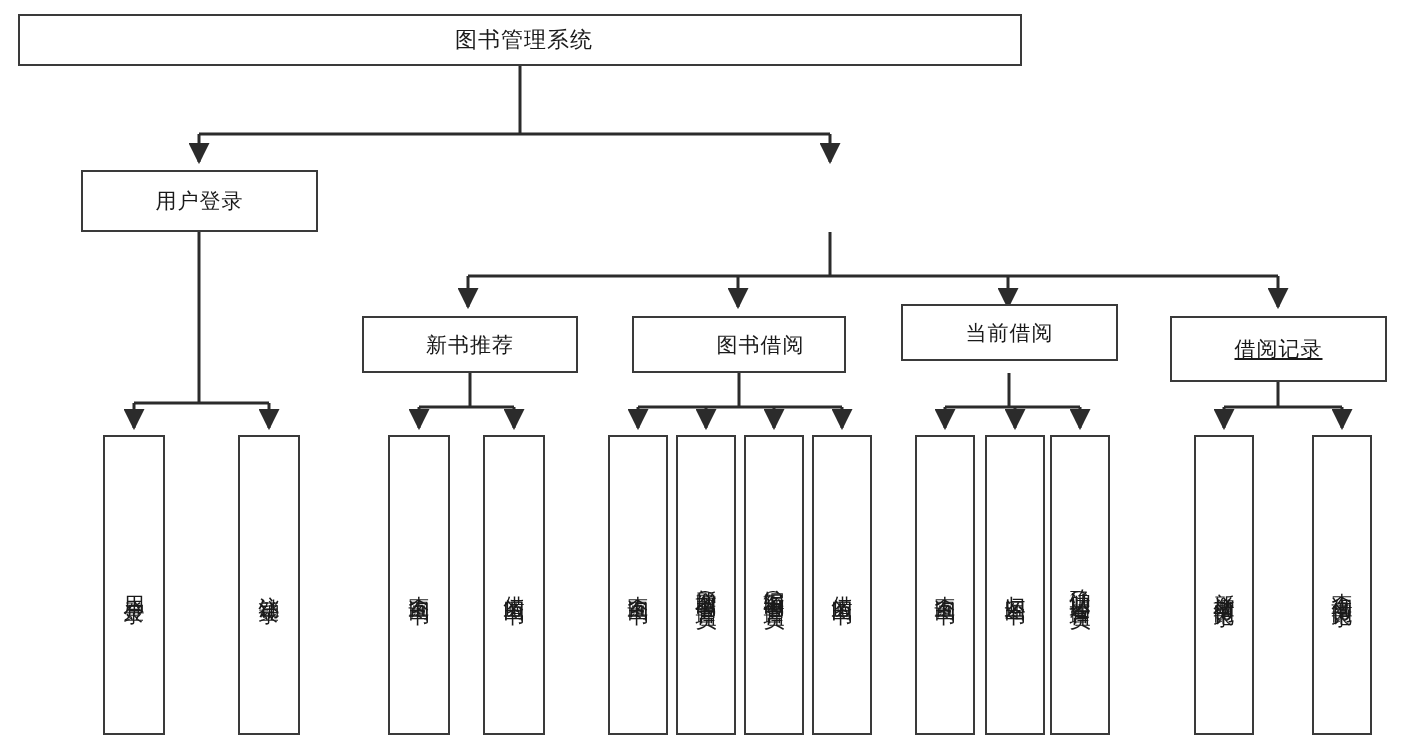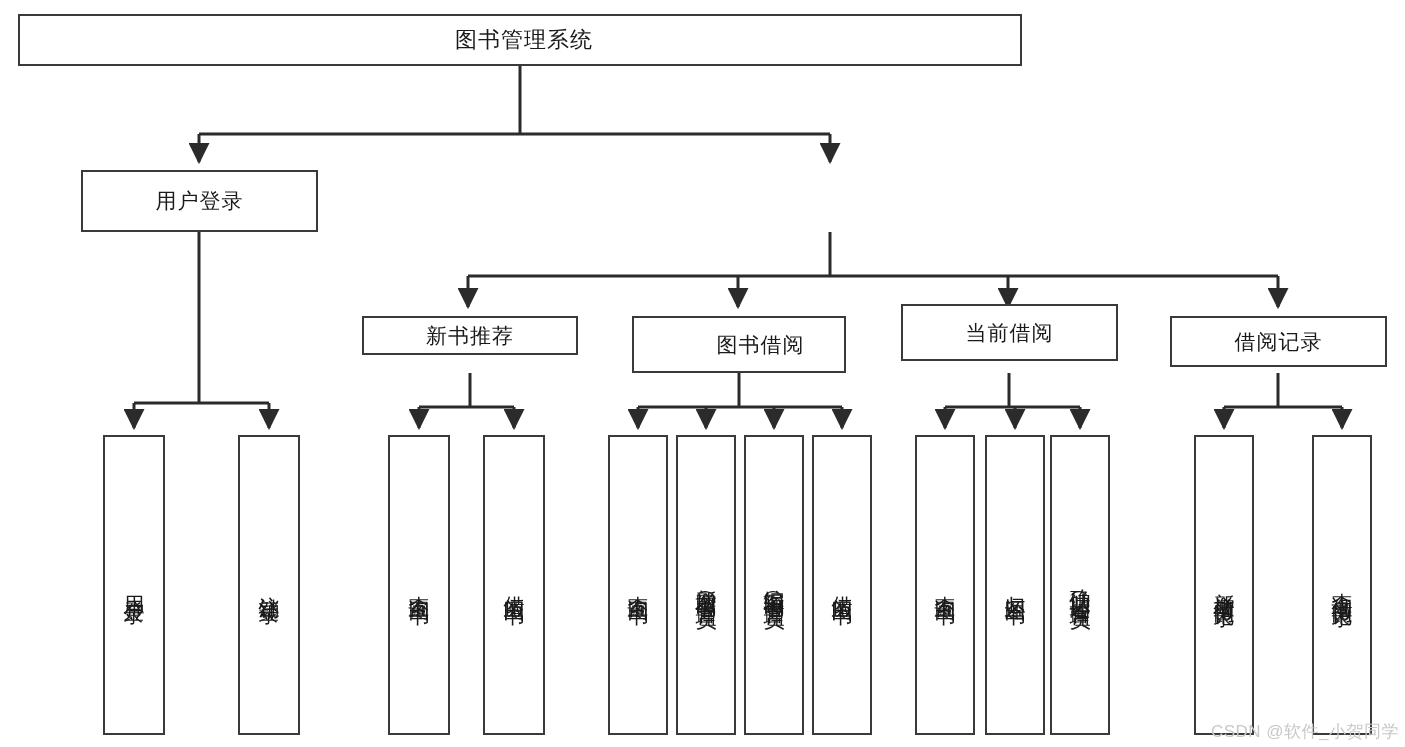--- a/index.html
+++ b/index.html
@@ -123,30 +123,30 @@
   </svg>
 
   <div class="node horiz root" style="left:18px; top:14px; width:1004px; height:52px;padding-left:8px;">
     <span>图书管理系统</span>
   </div>
 
   <div class="node horiz" style="left:81px; top:170px; width:237px; height:62px;">
     <span>用户登录</span>
   </div>
 
-  <div class="node horiz" style="left:362px; top:316px; width:216px; height:39px;">
+  <div class="node horiz" style="left:362px; top:316px; width:216px; height:57px;">
     <span>新书推荐</span>
   </div>
   <div class="node horiz" style="left:632px; top:316px; width:214px; height:57px;padding-left:43px;">
     <span>图书借阅</span>
   </div>
   <div class="node horiz" style="left:901px; top:304px; width:217px; height:57px;">
     <span>当前借阅</span>
   </div>
-  <div class="node horiz" style="left:1170px; top:316px; width:217px; height:51px;">
+  <div class="node horiz" style="left:1170px; top:316px; width:217px; height:66px;text-decoration:underline;">
     <span>借阅记录</span>
   </div>
 
   <div class="node vert" style="left:103px; top:435px; width:62px; height:300px;">
     <span class="vtext">用户登录</span>
   </div>
   <div class="node vert" style="left:238px; top:435px; width:62px; height:300px;">
     <span class="vtext">注销登录</span>
   </div>
   <div class="node vert" style="left:388px; top:435px; width:62px; height:300px;">
@@ -176,15 +176,14 @@
   <div class="node vert" style="left:1050px; top:435px; width:60px; height:300px;">
     <span class="vtext">确认归还（管理员）</span>
   </div>
   <div class="node vert" style="left:1194px; top:435px; width:60px; height:300px;">
     <span class="vtext">新增借阅记录</span>
   </div>
   <div class="node vert" style="left:1312px; top:435px; width:60px; height:300px;">
     <span class="vtext">查询借阅记录</span>
   </div>
 
-  <div class="watermark">CSDN @软件_小贺同学</div>
 
 </div>
 
 </body></html>

